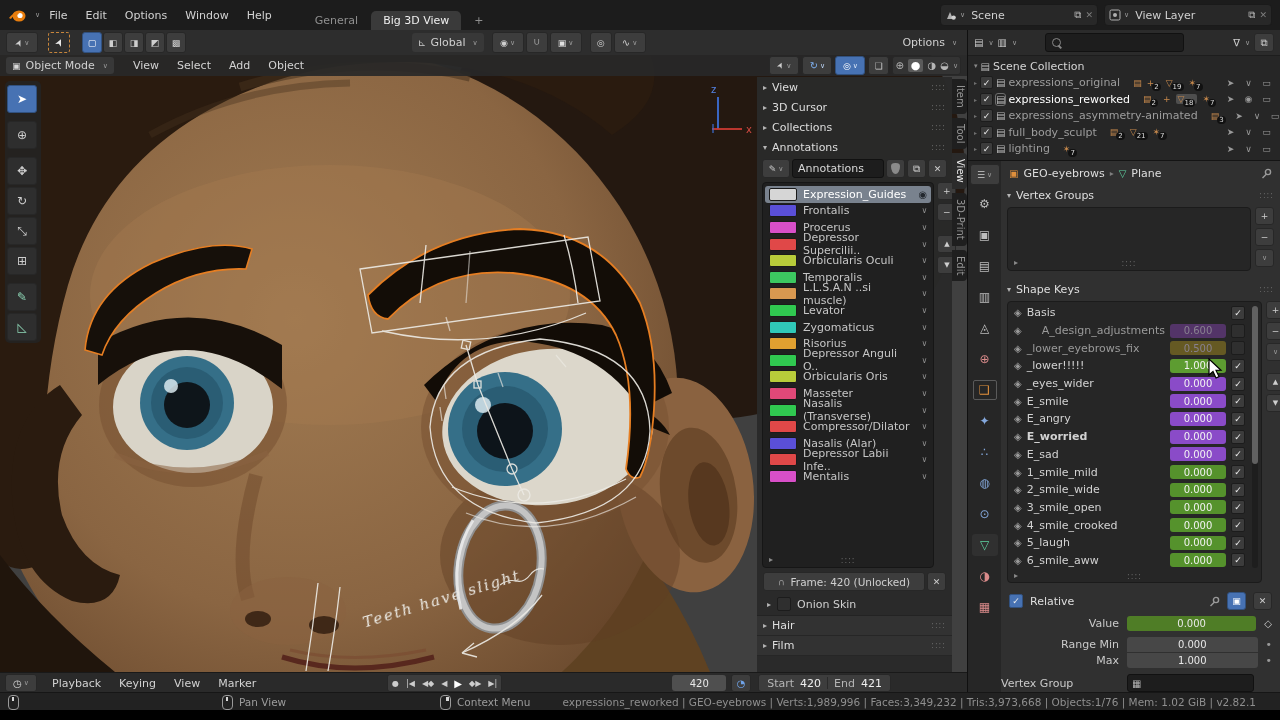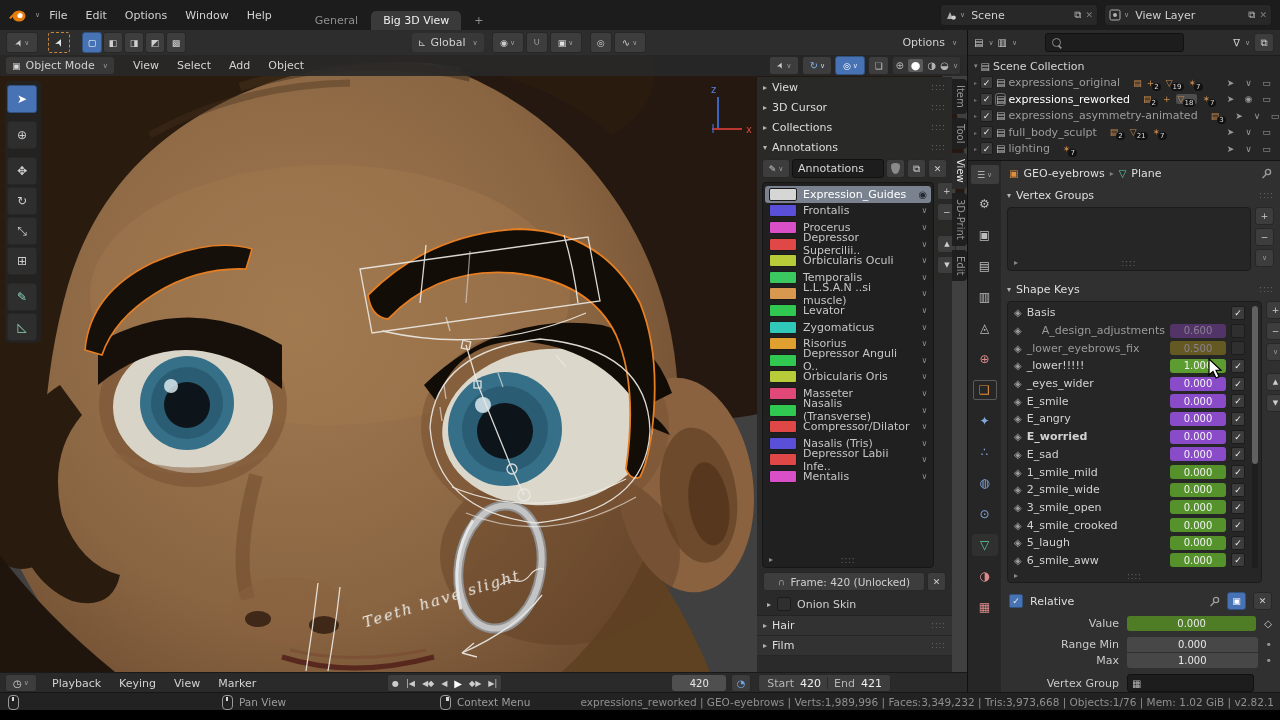--- a/index.html
+++ b/index.html
@@ -433,21 +433,21 @@
               <span style="font-size: 8px; color: rgb(143, 143, 143);">∨</span>
             </div>
             <div class="lrow">
               <span class="swatch" style="background: rgb(224, 72, 72);"></span>
               <span>Compressor/Dilator</span>
               <span style="flex: 1 1 0%;"></span>
               <span style="font-size: 8px; color: rgb(143, 143, 143);">∨</span>
             </div>
             <div class="lrow">
               <span class="swatch" style="background: rgb(90, 79, 216);"></span>
-              <span>Nasalis (Tris)</span>
+              <span>Nasalis (Alar)</span>
               <span style="flex: 1 1 0%;"></span>
               <span style="font-size: 8px; color: rgb(143, 143, 143);">∨</span>
             </div>
             <div class="lrow">
               <span class="swatch" style="background: rgb(224, 72, 72);"></span>
               <span>Depressor Labii Infe..</span>
               <span style="flex: 1 1 0%;"></span>
               <span style="font-size: 8px; color: rgb(143, 143, 143);">∨</span>
             </div>
             <div class="lrow">
@@ -907,21 +907,21 @@
       <span style="color:#9a9a9a">•</span>
     </div>
     <div class="flex" style="padding:1px 8px 0 0;gap:8px">
       <span style="width:118px;text-align:right;color:#c9c9c9">Max</span>
       <span class="slider" style="flex:1;border-radius:0 0 3px 3px">
         <span>1.000</span>
         </span>
       <span style="color:#9a9a9a">•</span>
     </div>
     <div class="flex" style="padding:6px 8px 0 0;gap:8px">
-      <span style="width:118px;text-align:right;color:#c9c9c9">Vertex Group</span>
+      <span style="width:118px;color:#c9c9c9">Vertex Group</span>
       <span class="field flex" style="flex:1;height:16px;padding:0 4px;gap:4px">
         <span style="font-size:10px;color:#b5b5b5">▦</span>
       </span>
       <span style="width:10px"></span>
     </div>
   </div>
 </div>
 
 <div class="abs flex" style="left:0;top:672px;width:967px;height:20px;background:#2a2a2a;border-top:1px solid #191919">
   <span class="btn" style="width:30px;height:16px;margin-left:5px;gap:2px">
@@ -963,21 +963,21 @@
   <span class="mouse mid" style="margin-left:8px"></span>
   <span class="flex" style="position:absolute;left:222px;gap:6px">
     <span class="mouse mid"></span>
     <span>Pan View</span>
   </span>
   <span class="flex" style="position:absolute;left:440px;gap:6px">
     <span class="mouse rgt"></span>
     <span>Context Menu</span>
   </span>
   <span style="flex:1"></span>
-  <span style="margin-right:6px;color:#8f8f8f">expressions_reworked | GEO-eyebrows | Verts:1,989,996 | Faces:3,349,232 | Tris:3,973,668 | Objects:1/76 | Mem: 1.02 GiB | v2.82.1</span>
+  <span style="margin-right:24px;color:#8f8f8f">expressions_reworked | GEO-eyebrows | Verts:1,989,996 | Faces:3,349,232 | Tris:3,973,668 | Objects:1/76 | Mem: 1.02 GiB | v2.82.1</span>
 </div>
 <div class="abs" style="left:0;top:710px;width:1280px;height:10px;background:#000"></div>
 
 <div class="abs" style="left:967px;top:30px;width:1px;height:662px;background:#101010"></div>
 
 <svg class="abs" style="left:1208px;top:358px" width="16" height="22" viewBox="0 0 16 22">
   <path d="M1,1 L1,17 L5,13.5 L8,20 L11,18.6 L8,12.4 L13,12.2 Z" fill="#fff" stroke="#000" stroke-width="1.2"></path>
 </svg>
 
 </body></html>

